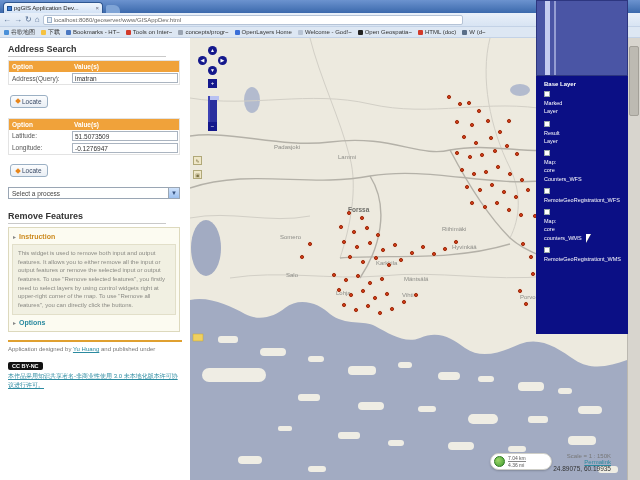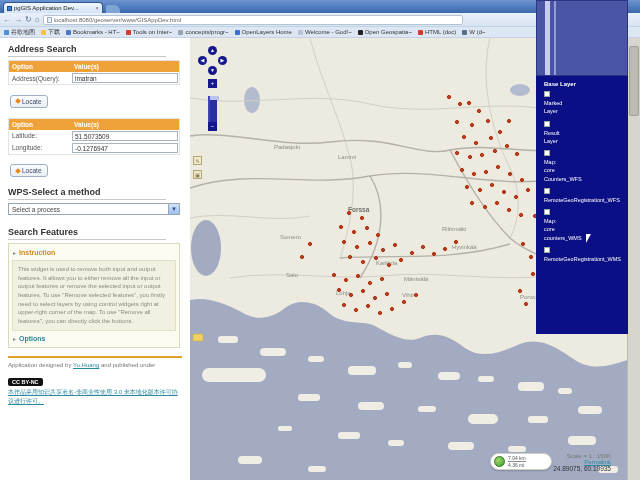--- a/index.html
+++ b/index.html
@@ -201,27 +201,26 @@
         <div class="opt-row">
           <div class="opt-label">Longitude:</div>
           <div class="opt-input">-0.1276947</div>
         </div>
       </div>
       <div class="locate-btn">
         <span class="diamond"></span>
         <span class="lbl">Locate</span>
       </div>
 
-      <div class="panel-title">WPS-Select a method</div>
       <div class="wps-select">
         <span class="sel-text">Select a process</span>
         <span class="sel-arrow">▼</span>
       </div>
 
-      <div class="panel-title">Search Features</div>
+      <div class="panel-title">Remove Features</div>
       <div class="rf-box">
         <div class="rf-link">
           <span class="rf-arrow">▸</span>
           <span class="amber">Instruction</span>
         </div>
         <div class="rf-instruction">This widget is used to remove both input and output features. It allows you to either remove all the input or output features or remove the selected input or output features. To use "Remove selected features", you firstly need to select layers by using control widgets right at upper-right corner of the map. To use "Remove all features", you can directly click the buttons.</div>
         <div class="rf-link">
           <span class="rf-arrow">▸</span>
           <span class="teal">Options</span>
         </div>

